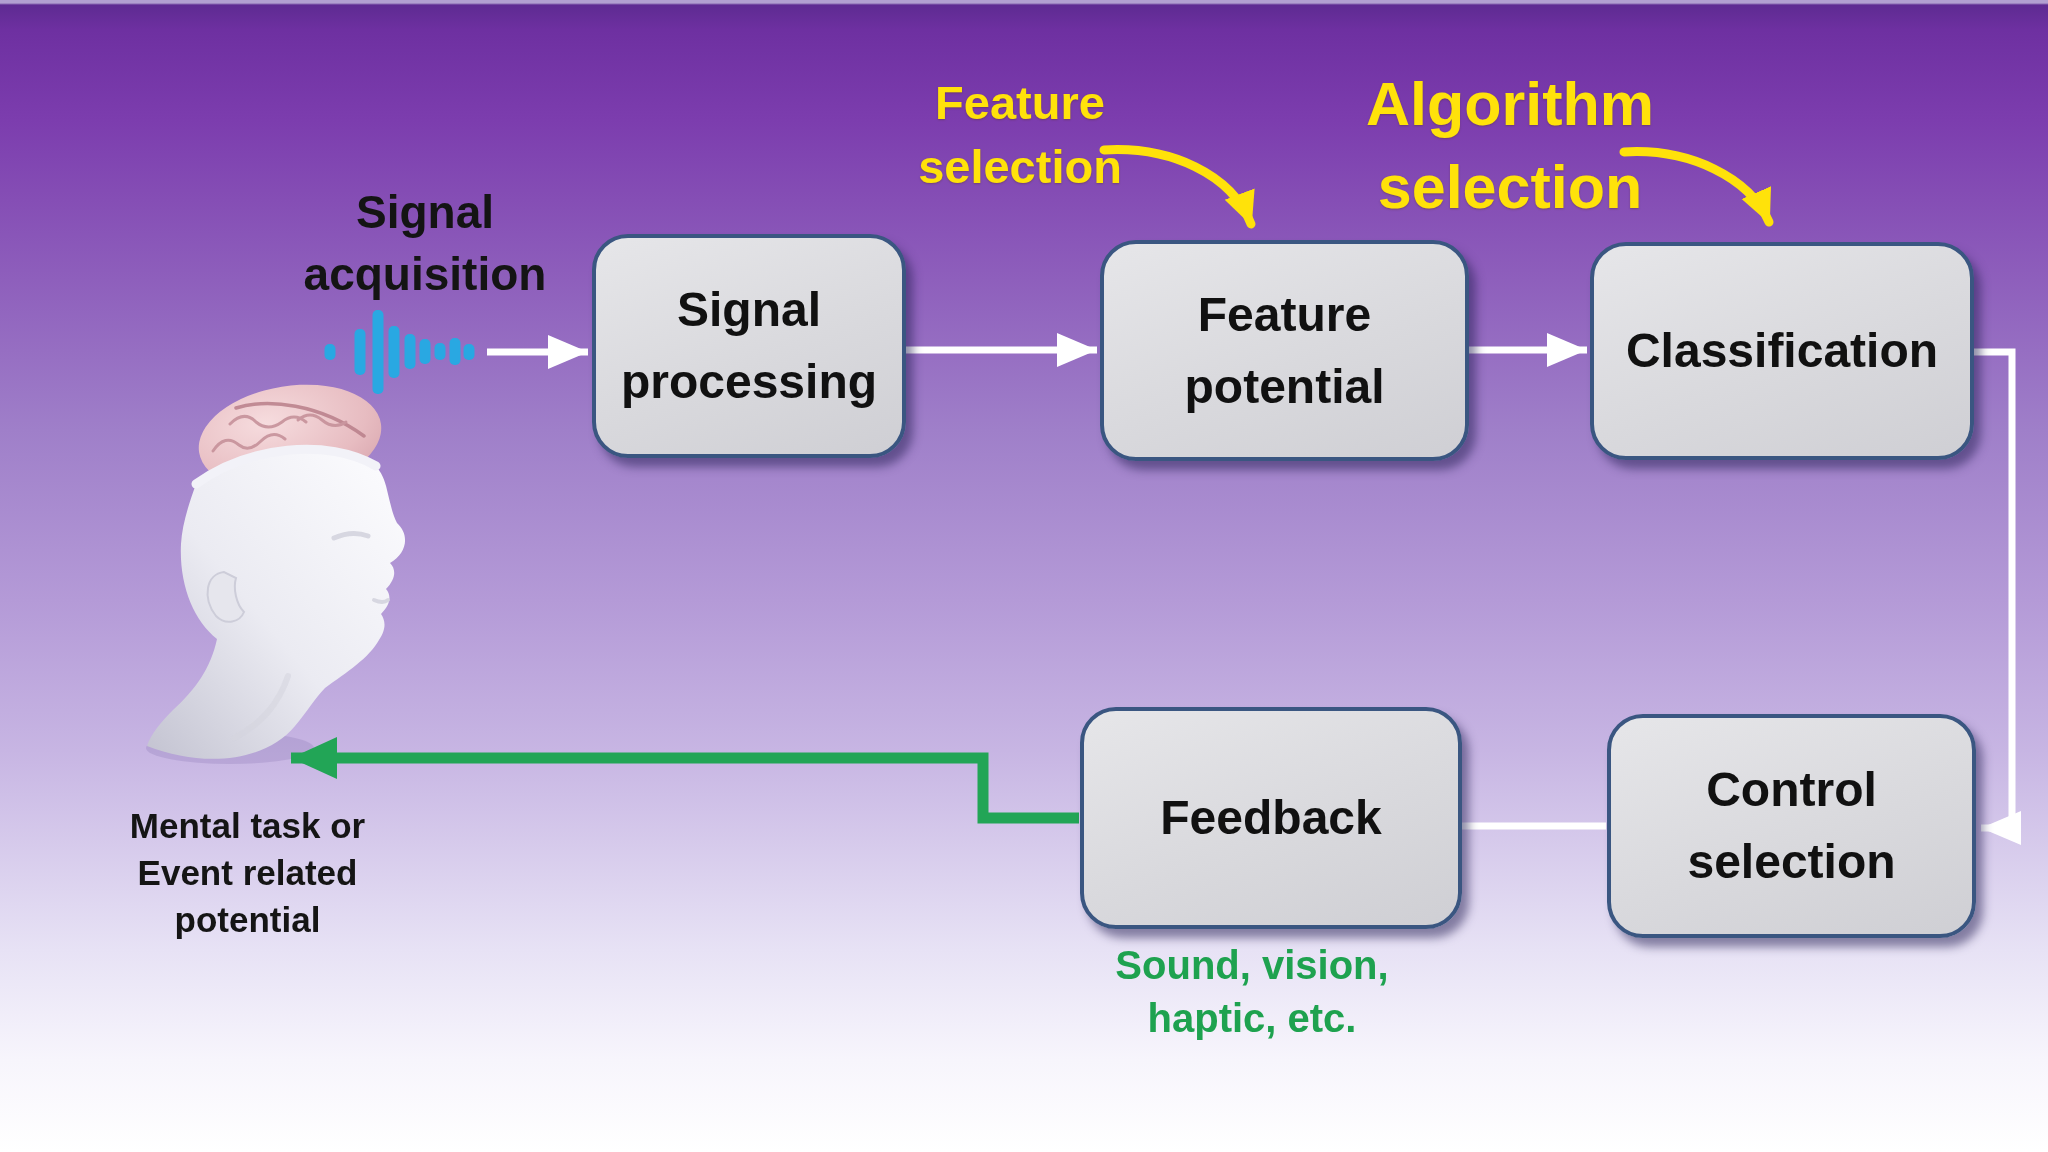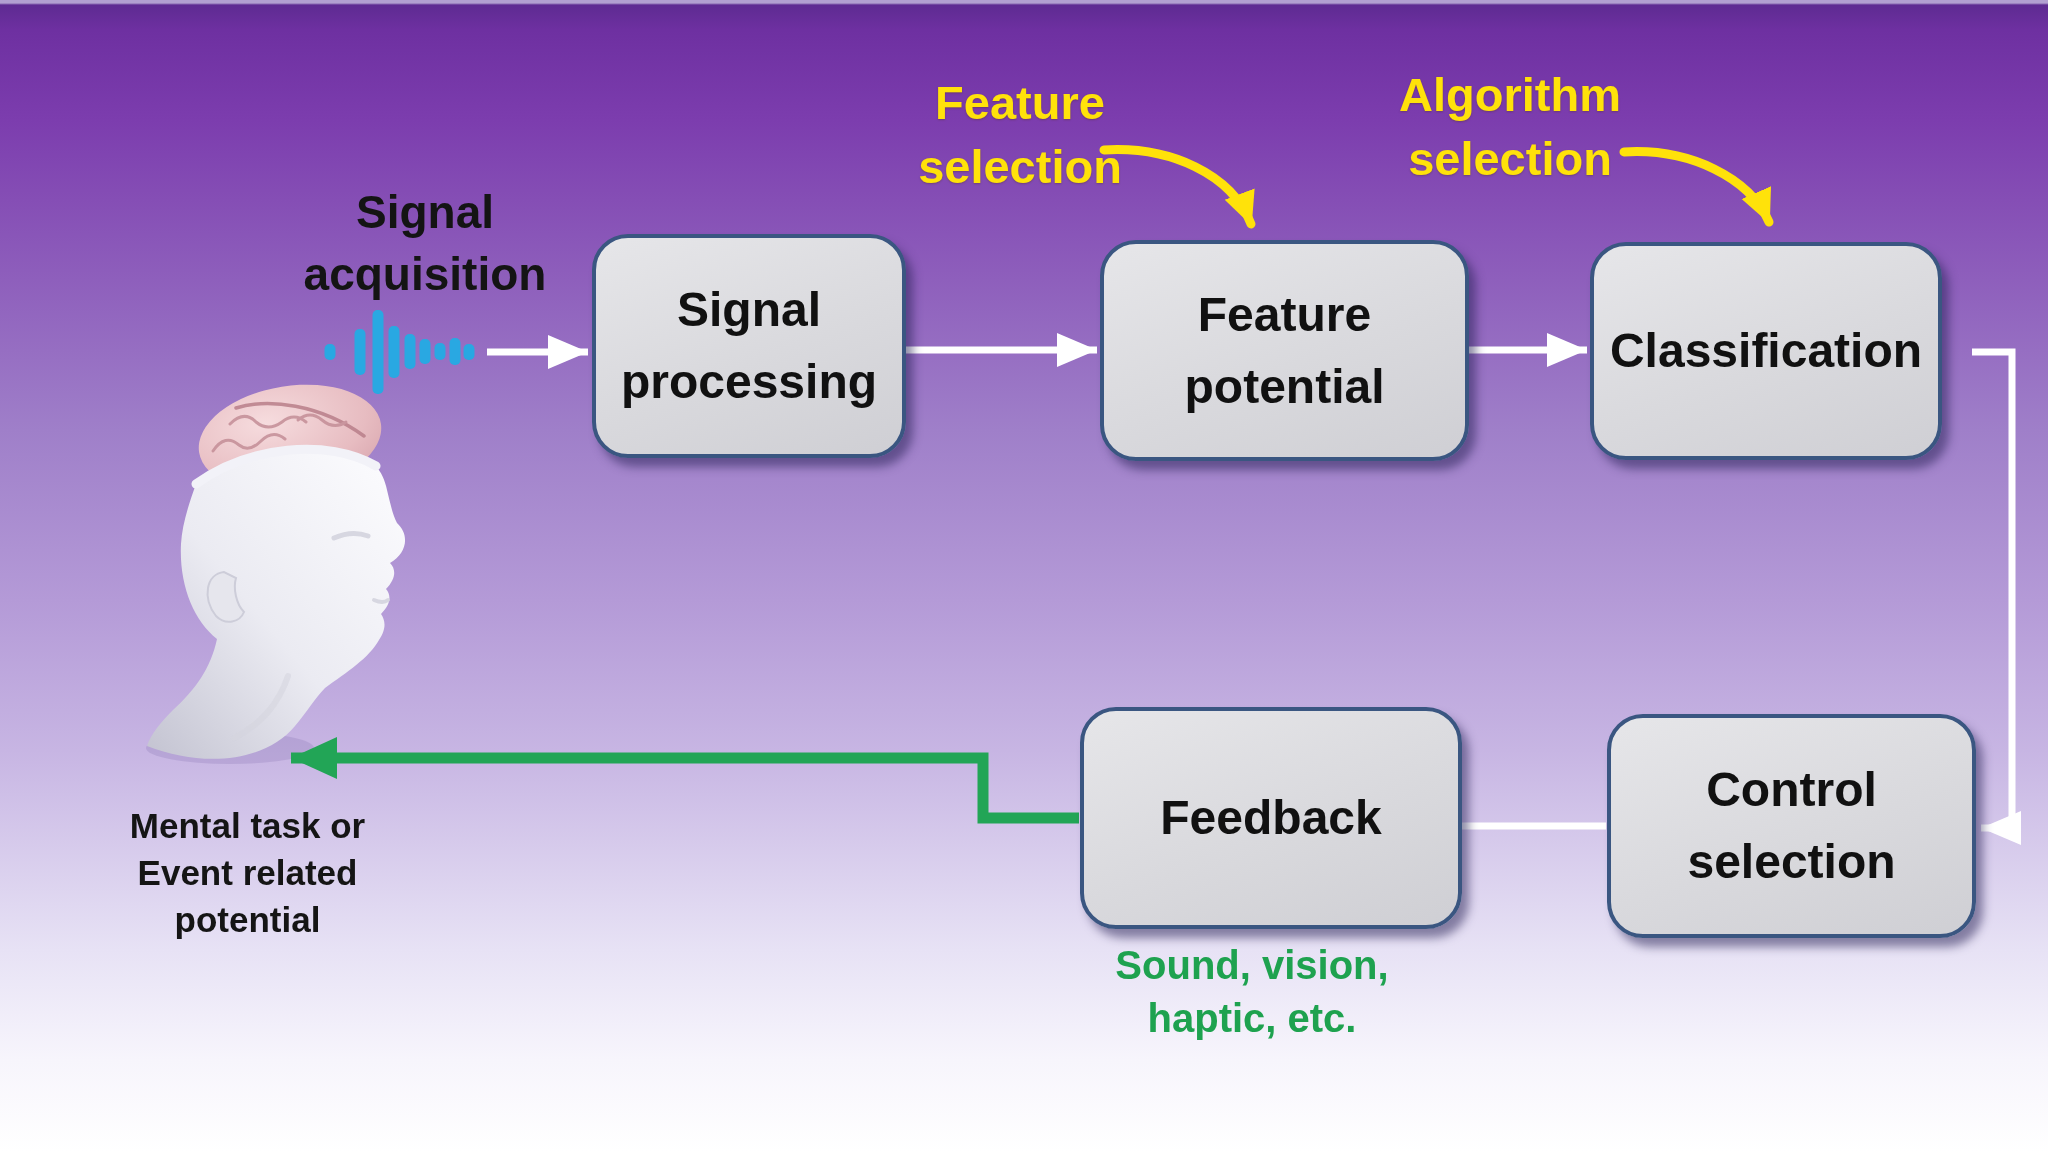--- a/index.html
+++ b/index.html
@@ -25,27 +25,27 @@
     position:absolute;z-index:2;box-sizing:border-box;
     background:linear-gradient(160deg,#e6e6e9 0%,#d9d9dd 55%,#cfcfd4 100%);
     border:4px solid #3a5681;border-radius:36px;
     box-shadow:7px 9px 10px rgba(36,30,82,.50);
     display:flex;flex-direction:column;align-items:center;justify-content:center;
     font-weight:bold;font-size:48px;line-height:1.5;color:#111;
     text-align:center;
   }
   #n-sp{left:592px;top:234px;width:314px;height:224px;}
   #n-fe{left:1100px;top:240px;width:369px;height:221px;}
-  #n-cl{left:1590px;top:242px;width:352px;height:218px;}
+  #n-cl{left:1590px;top:242px;width:384px;height:218px;}
   #n-ci{left:1607px;top:714px;width:369px;height:224px;}
   #n-fb{left:1080px;top:707px;width:382px;height:222px;}
   .lbl{position:absolute;z-index:3;text-align:center;font-weight:bold;}
   #t-acq{left:270px;top:181px;width:310px;font-size:46px;line-height:1.35;color:#141414;}
   #t-fsel{left:870px;top:71px;width:300px;font-size:47px;line-height:1.36;color:#ffe20a;text-shadow:0 1px 2px rgba(80,50,10,.35);}
-  #t-asel{left:1360px;top:63px;width:300px;font-size:47px;line-height:1.36;color:#ffe20a;text-shadow:0 1px 2px rgba(80,50,10,.35);}
+  #t-asel{left:1360px;top:63px;width:300px;font-size:61px;line-height:1.36;color:#ffe20a;text-shadow:0 1px 2px rgba(80,50,10,.35);}
   #t-mental{left:45px;top:803px;width:405px;font-size:35px;line-height:1.34;color:#151515;}
   #t-modal{left:1052px;top:939px;width:400px;font-size:40px;line-height:1.33;color:#1ea24f;}
   .lbl span{display:block;}
 </style>
 </head>
 <body>
 
 <div id="canvas">
 
   <svg id="art" width="2048" height="1152" viewBox="0 0 2048 1152">

